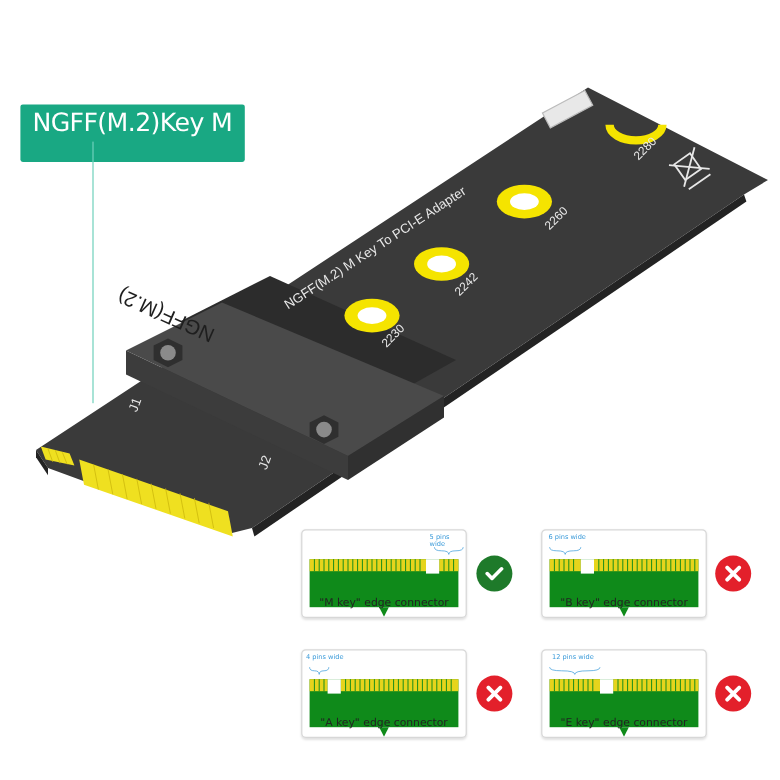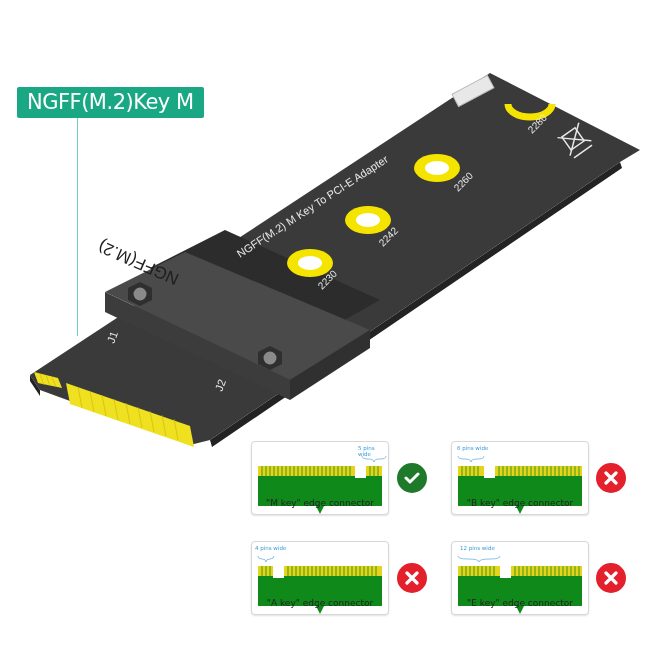--- a/index.html
+++ b/index.html
@@ -1,19 +1,19 @@
 <!DOCTYPE html>
 <html><head>
 <meta charset="utf-8">
 <style>
   html, body { margin:0; padding:0; background:#ffffff; }
   body { width:650px; height:650px; position:relative; overflow:hidden; font-family:"Liberation Sans", sans-serif; }
   .stage { position:absolute; left:0; top:0; width:650px; height:650px; }
   .title-tag {
-    position:absolute; left:17px; top:87px; height:31px; padding:0 10px;
+    position:absolute; left:17px; top:87px; height:48px; padding:0 10px;
     background:#19a883; color:#fff; font-size:21px; line-height:31px; border-radius:2px;
     font-family:"DejaVu Sans", sans-serif; letter-spacing:-0.5px;
   }
   .leader { position:absolute; left:77px; top:118px; width:1px; height:218px; background:#6fd1bc; }
   svg.board { position:absolute; left:0; top:0; }
   .card {
     position:absolute; width:136px; height:72px; background:#fff;
     border:1px solid #d7d7d7; border-radius:4px; box-shadow:0 1px 2px rgba(0,0,0,.12);
   }
   .card svg { position:absolute; left:0; top:0; }

